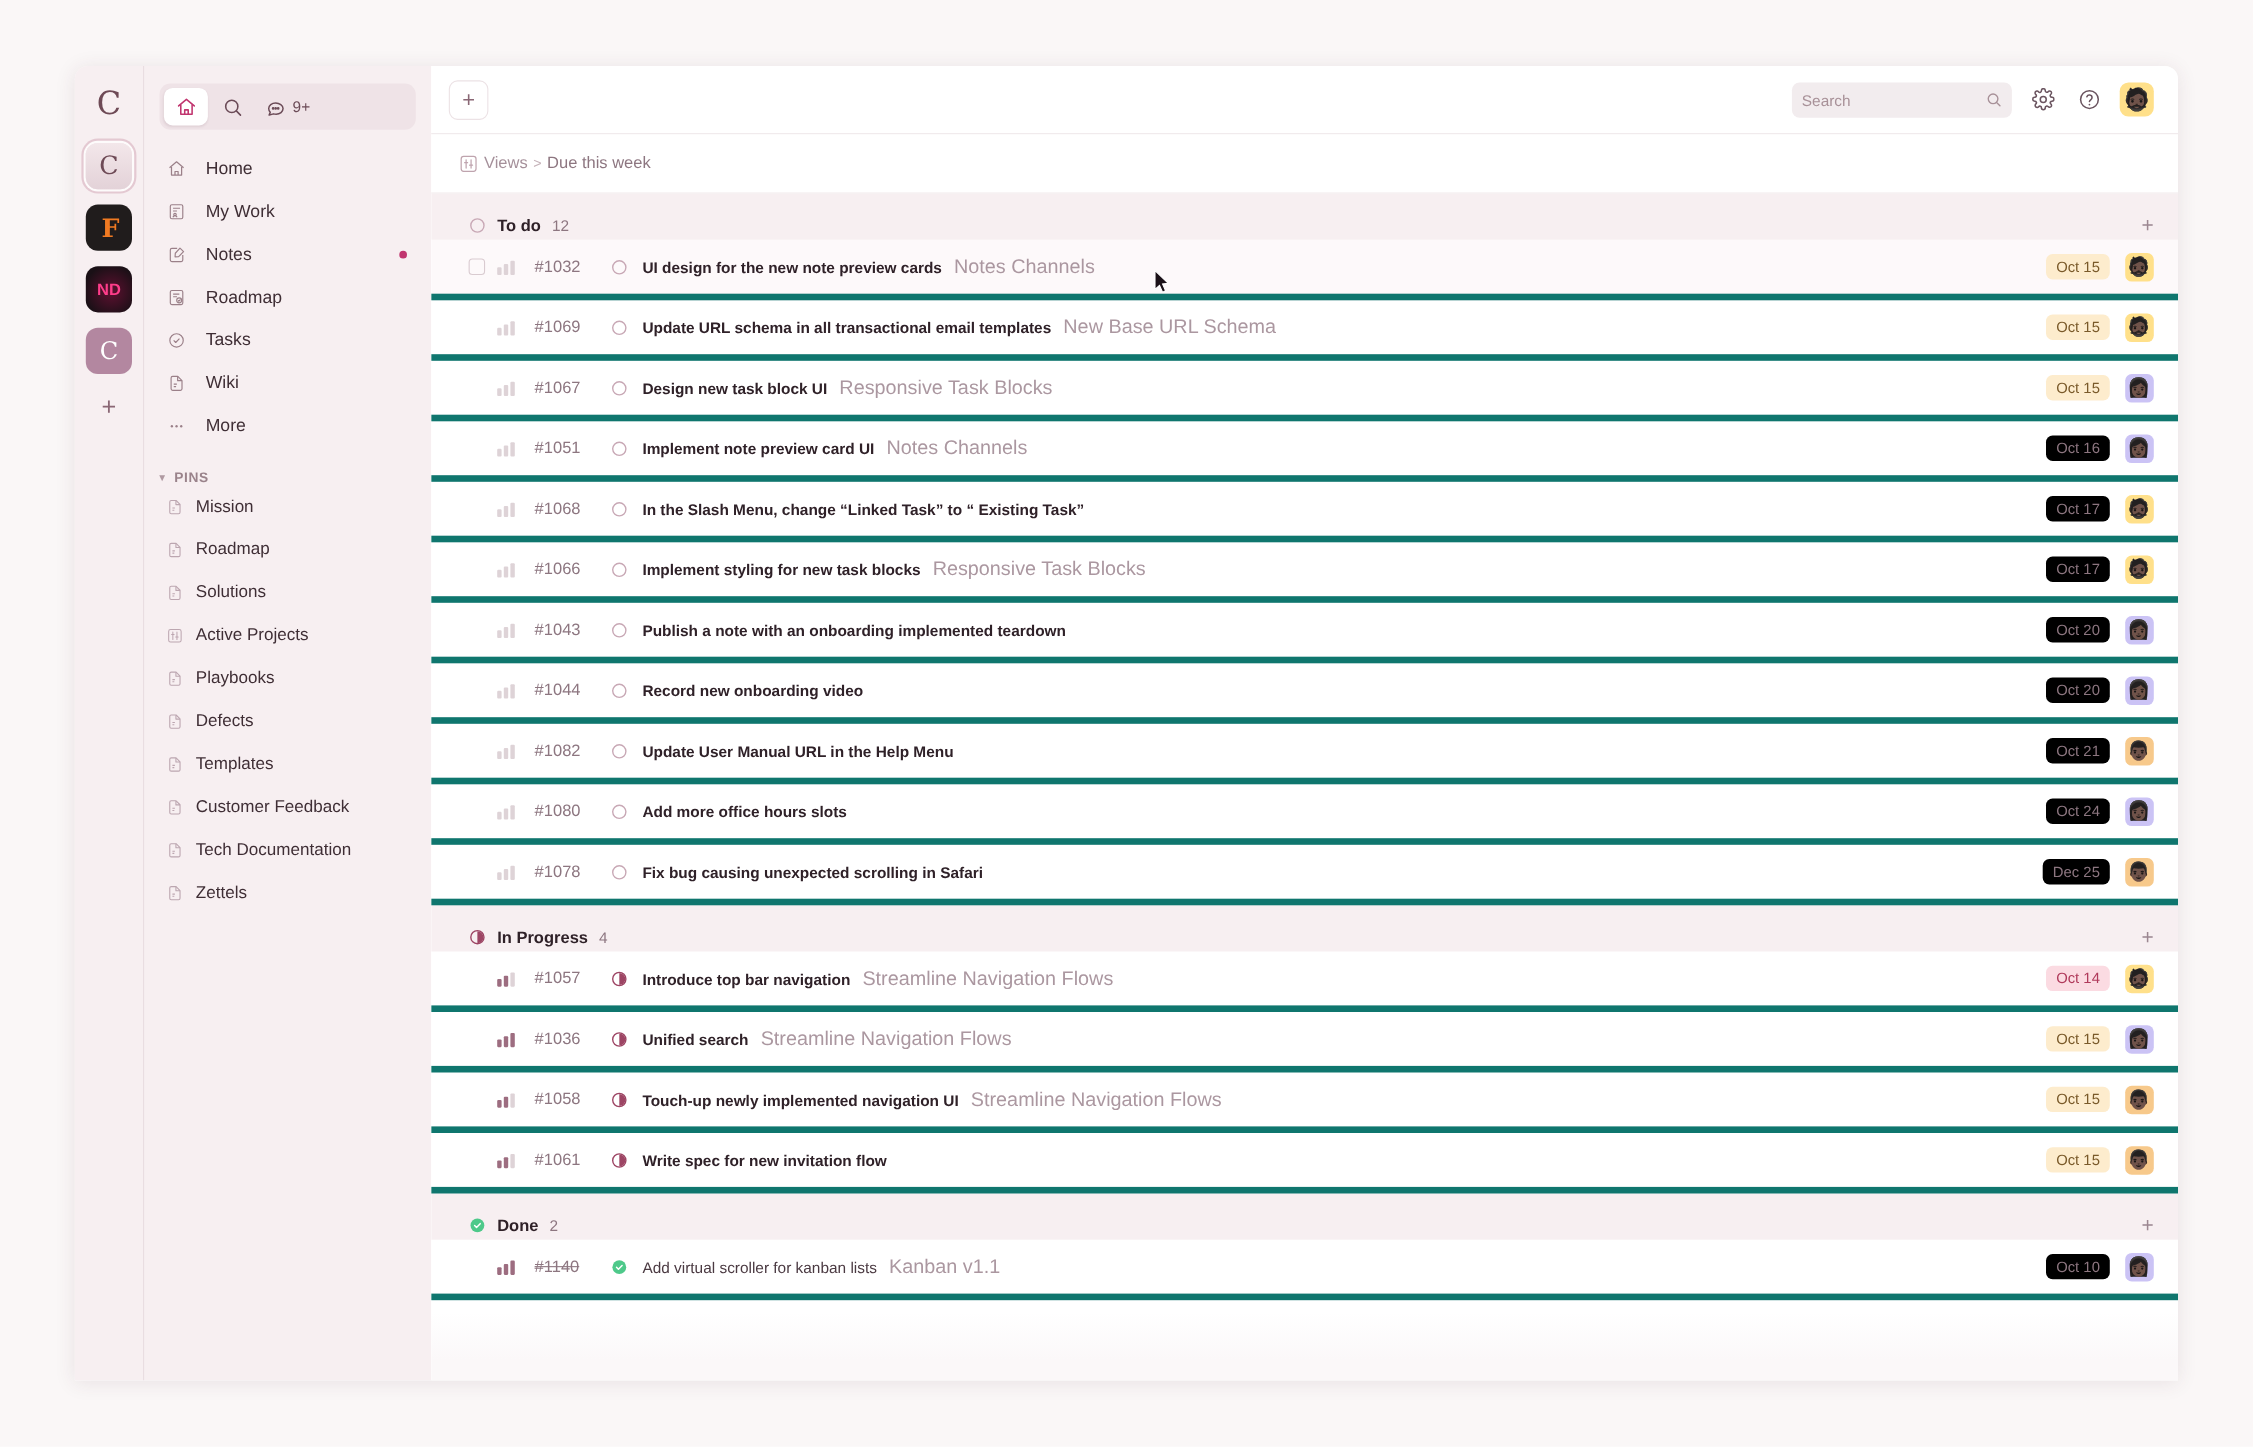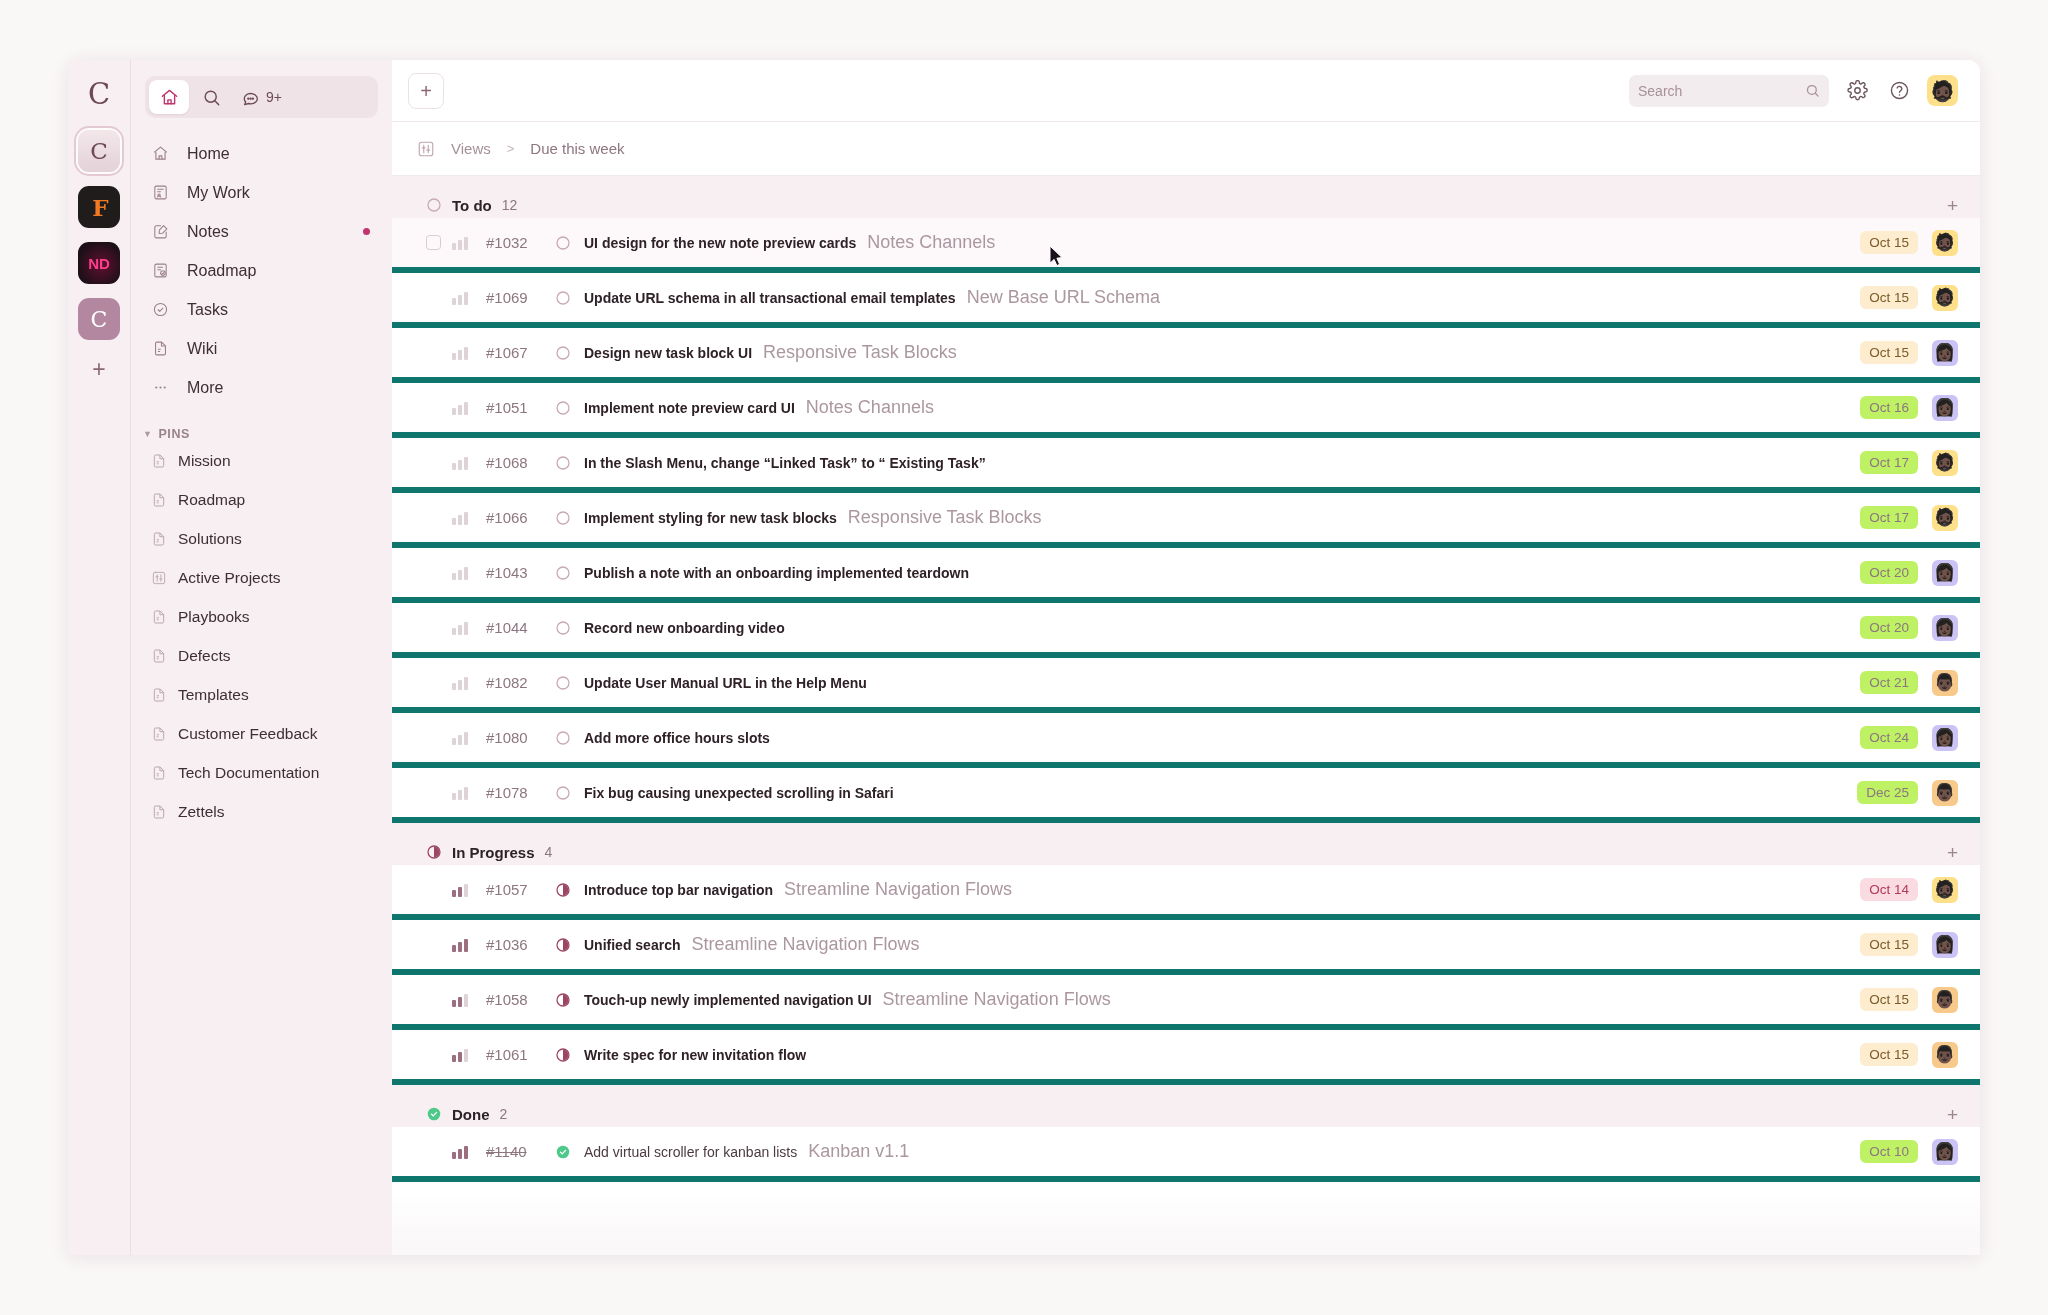--- a/index.html
+++ b/index.html
@@ -151,21 +151,21 @@
     width: 31px; height:31px; border-radius:8px;
     display:flex; align-items:center; justify-content:center;
     font-size:20px; cursor:pointer; overflow:hidden; line-height:1;
   }
 
   .viewbar {
     height: 54px; flex:0 0 54px;
     border-bottom:1px solid #f1eaec;
     display:flex; align-items:center;
     padding: 0 22px 0 24px;
-    gap: 16px;
+    gap: 5px;
   }
   .crumb-ico {
     width:19px;height:19px;display:flex;align-items:center;justify-content:center;
     color:#b79aa5;
   }
   .crumb { font-size:15px; color:#a5909a; cursor:pointer; }
   .crumb-sep { font-size:13px; color:#c4b1b8; }
   .crumb.current { color:#8d7680; }
   .viewbar-right { margin-left:auto; display:flex; align-items:center; gap:22px; }
   .vb-opt { font-size:14.5px; color:#3f2e35; cursor:pointer; white-space:nowrap; }
@@ -212,21 +212,21 @@
   .prio.lvl i.on { background:#9d6d80; }
   .task-id { font-size:15px; color:#8d7680; width:68px; flex:0 0 68px; }
   .task-id.done { text-decoration: line-through; }
   .st-ico { width:17px;height:17px;margin-right:13px;flex:0 0 17px;display:flex;align-items:center;justify-content:center; }
   .task-title { font-size:14px; font-weight:700; color:#2f2128; white-space:nowrap; }
   .task-title.done { font-weight:400; color:#4b3a42; }
   .task-proj { font-size:18px; color:#ab97a0; margin-left:11px; white-space:nowrap; }
   .row-right { margin-left:auto; display:flex; align-items:center; gap:14px; }
   .date-pill {
     font-size:13.5px; padding: 4px 9px; border-radius:6px;
-    background:#bef264; color:#8d7680; white-space:nowrap;
+    background:#000000; color:#8d7680; white-space:nowrap;
   }
   .date-pill.warn { background:#fdeccd; color:#7a5a2a; }
   .date-pill.over { background:#fbdbe2; color:#b03a5b; }
   .row-avatar { width:26px;height:26px;border-radius:6px;display:flex;align-items:center;justify-content:center;font-size:17px;overflow:hidden;line-height:1;}
 
   .cursor-arrow { position:absolute; pointer-events:none; }
   .fade-bottom {
     position:absolute; left:0; right:0; bottom:0; height:62px;
     background: linear-gradient(180deg, rgba(253,251,251,0) 0%, #fbf8f9 70%);
     pointer-events:none;

